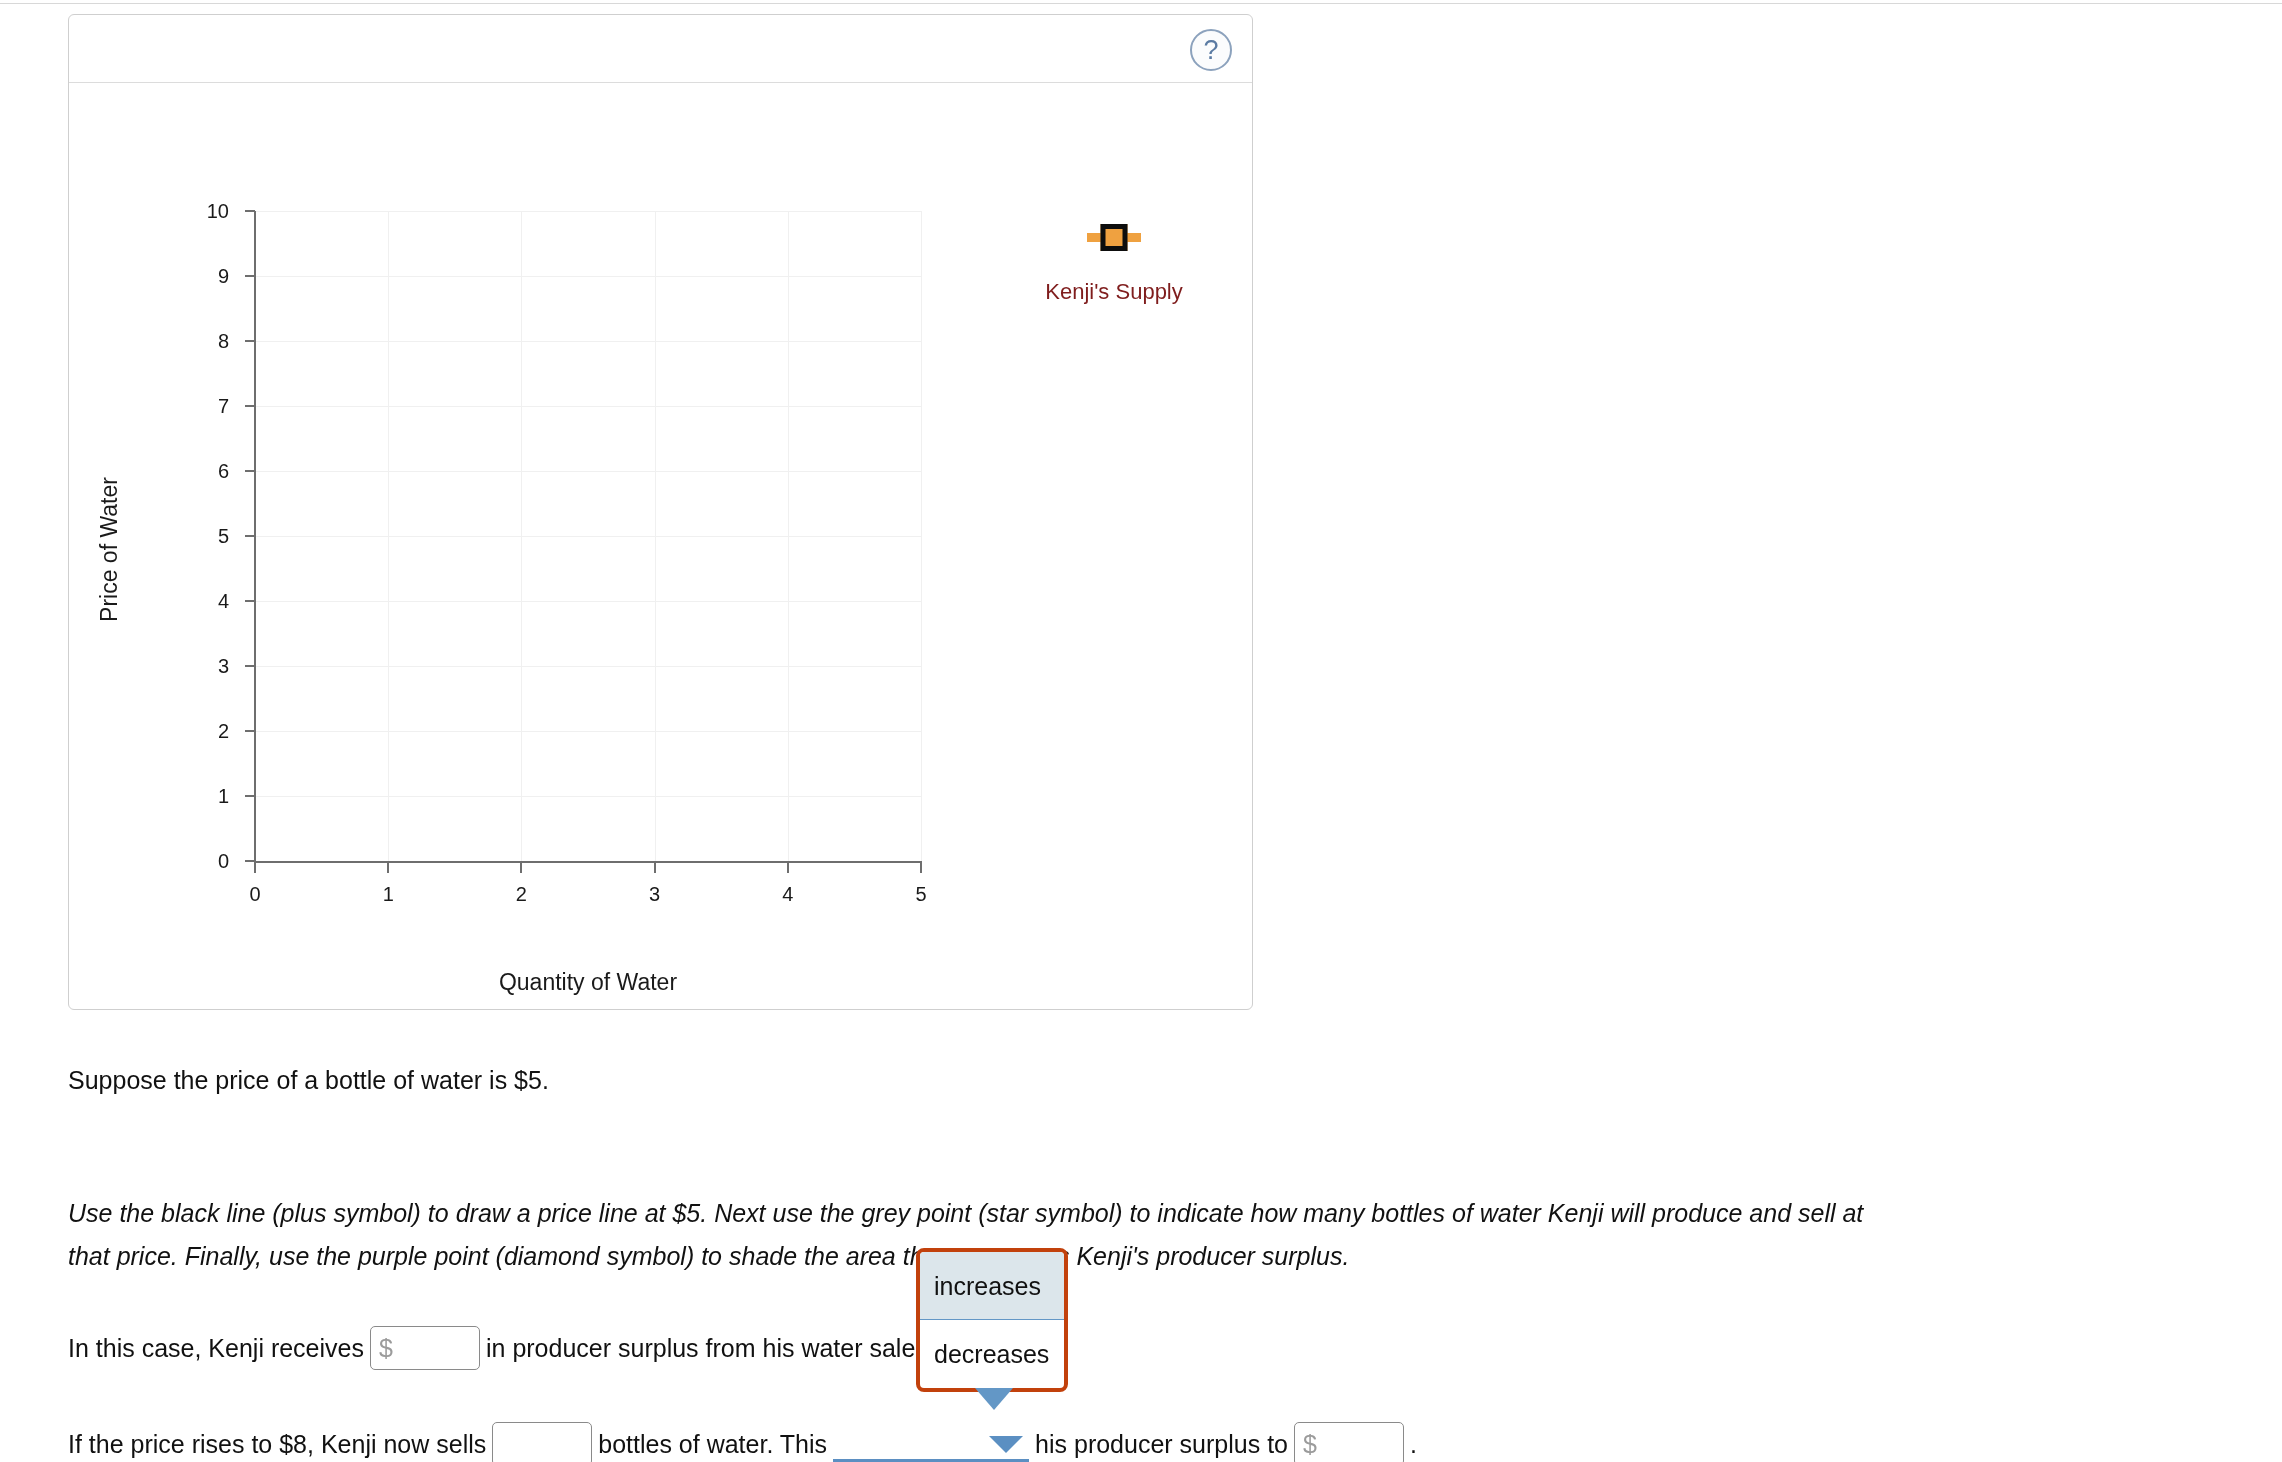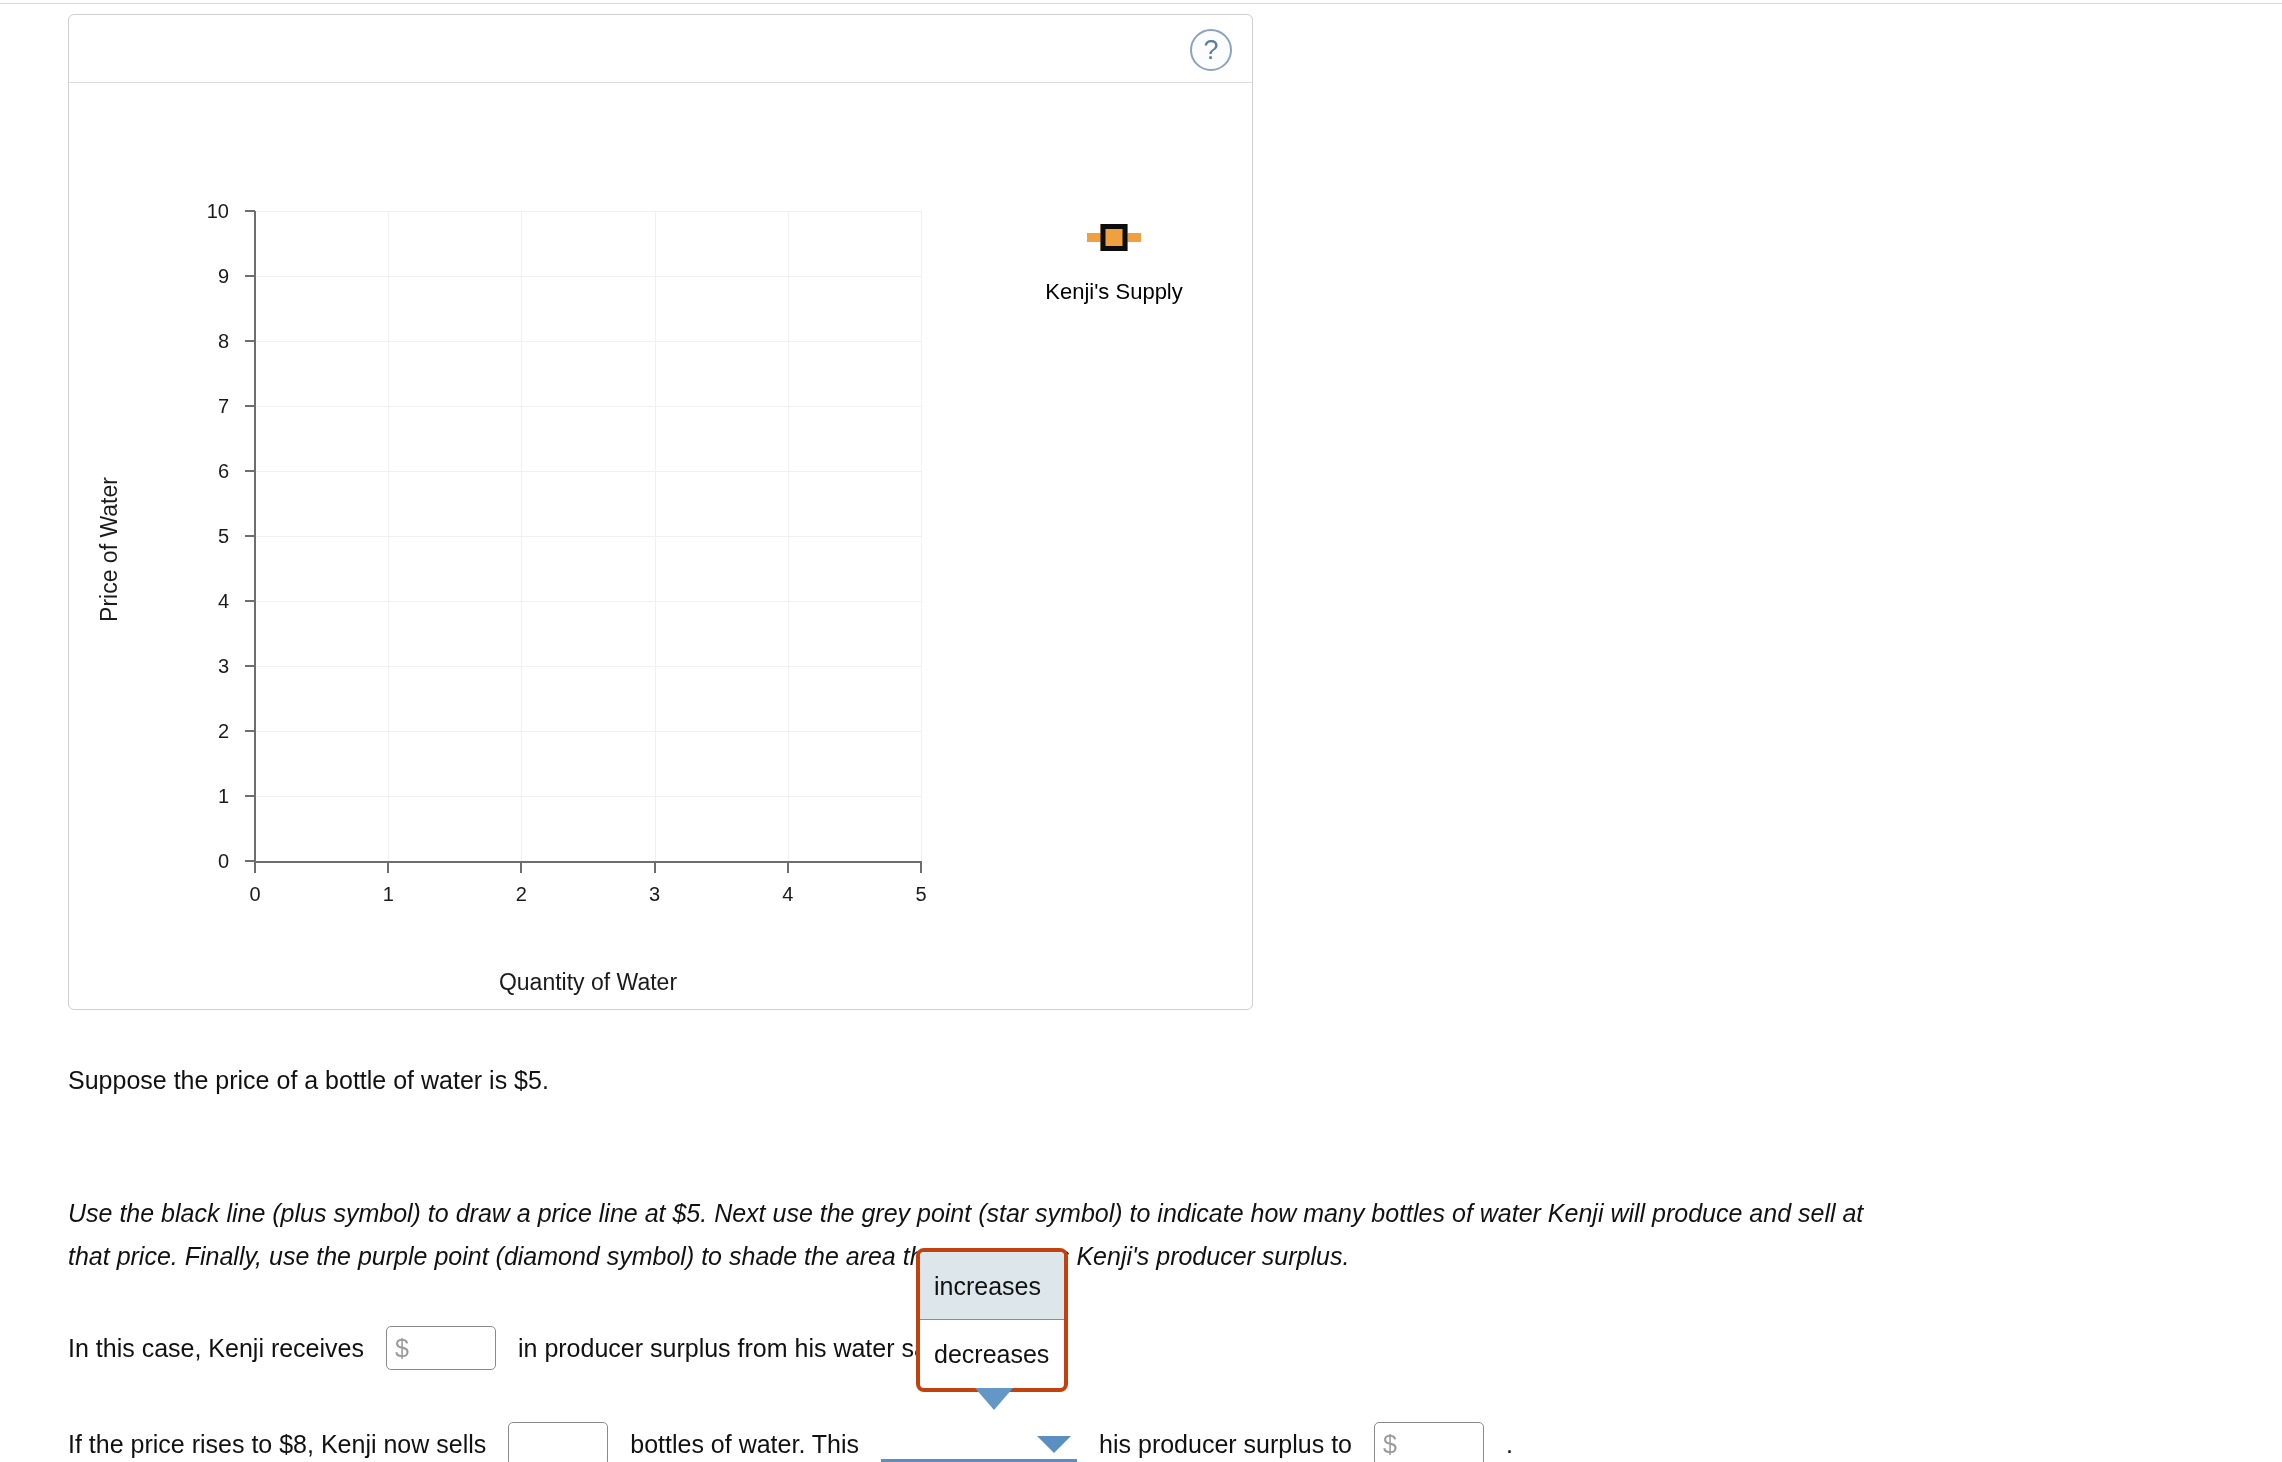--- a/index.html
+++ b/index.html
@@ -81,21 +81,21 @@
   .axis-title-y {
     position: absolute; left: -90px; top: 453px;
     width: 260px; text-align: center;
     transform: rotate(-90deg); transform-origin: center center;
     font-size: 23px; color: #1a1a1a;
   }
 
   
   .legend { position: absolute; left: 905px; top: 128px; width: 280px; }
   .legend-entry { position: relative; width: 100%; text-align: center; }
-  .legend-label { font-size: 22px; color: #000000; margin-top: 20px; }
+  .legend-label { font-size: 22px; color: #7f1d1d; margin-top: 20px; }
   .sym-wrap { position: relative; height: 48px; }
 
   
   .sym-supply-line {
     position: absolute; left: 50%; top: 22px; transform: translateX(-50%);
     width: 54px; height: 9px; background: #efa140;
   }
   .sym-supply-box {
     position: absolute; left: 50%; top: 13px; transform: translateX(-50%);
     width: 27px; height: 27px; background: #efa140;
@@ -131,21 +131,21 @@
   }
   .para-1 { top: 1068px; }
   .instr {
     position: absolute; left: 68px; top: 1192px; width: 1800px;
     font-size: 25px; font-style: italic; color: #111; line-height: 1.72;
   }
 
   .qline {
     position: absolute; left: 68px;
     font-size: 25px; color: #111;
-    display: flex; align-items: center; gap: 16px; white-space: nowrap;
+    display: flex; align-items: center; gap: 0px; white-space: nowrap;
   }
   .qline-1 { top: 1326px; }
   .qline-2 { top: 1422px; }
 
   .txt { padding: 0 6px; }
   .txt.tight-l { padding-left: 0; }
 
   input.box {
     width: 110px; height: 44px;
     border: 1px solid #8a8a8a; border-radius: 5px;

